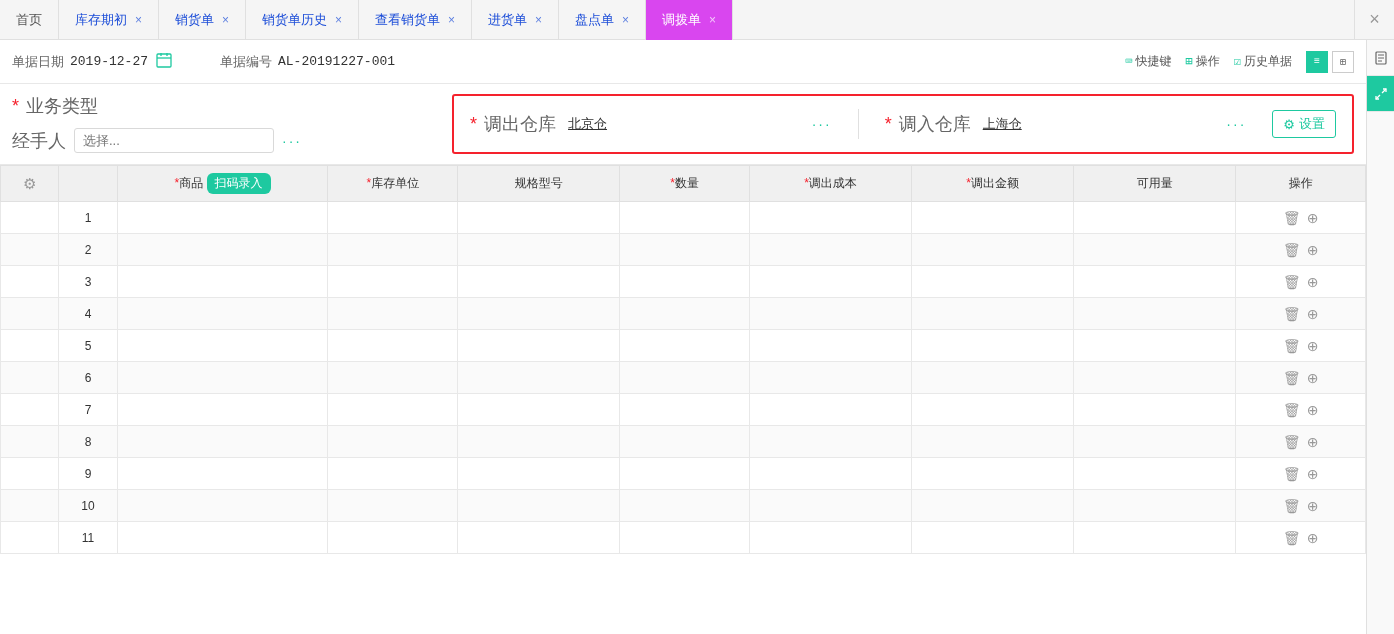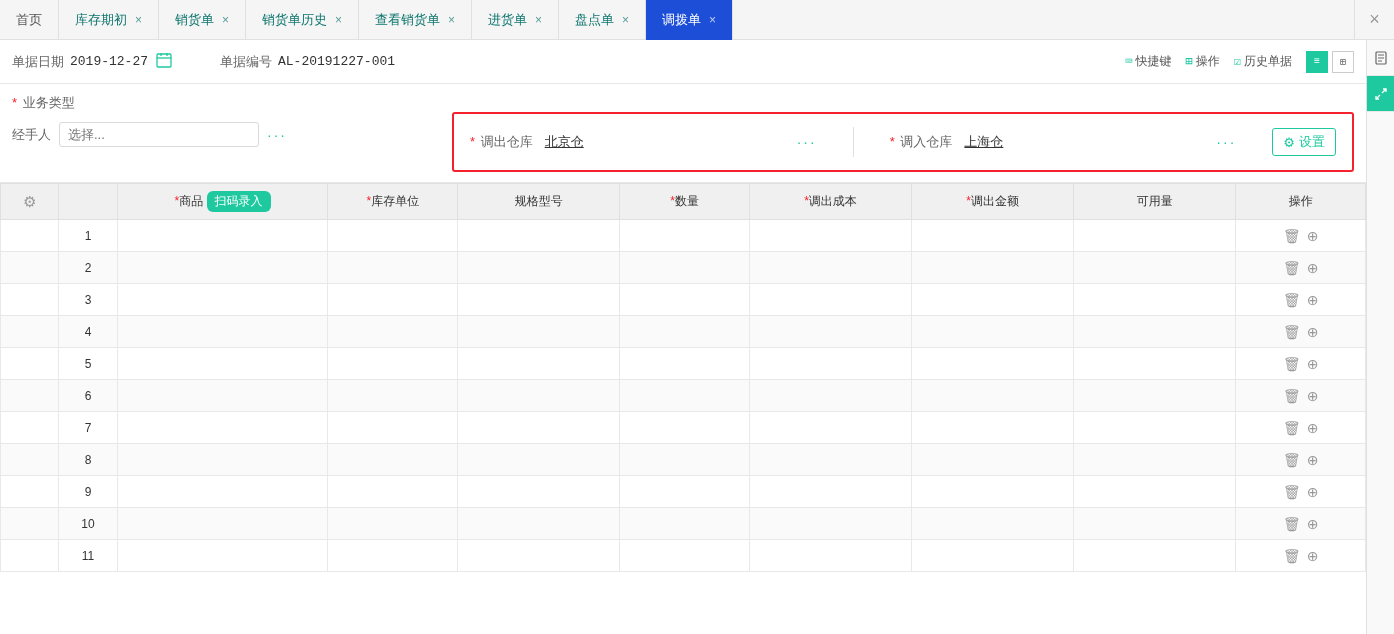--- a/index.html
+++ b/index.html
@@ -6,25 +6,25 @@
     body { font-family: 'Microsoft YaHei', Arial, sans-serif; font-size: 13px; color: #333; background: #fff; width: 1394px; height: 634px; overflow: hidden; }
     
     
     .tab-bar {
       display: flex; align-items: center; height: 40px;
       border-bottom: 1px solid #e0e0e0; background: #f5f5f5;
       padding: 0 0 0 0;
     }
     .tab {
       display: flex; align-items: center; padding: 0 16px; height: 40px;
-      cursor: pointer; font-size: 13px; color: #0f766e;
+      cursor: pointer; font-size: 13px; color: #1d4ed8;
       border-right: 1px solid #e0e0e0; white-space: nowrap;
     }
     .tab.active {
-      background: #1d4ed8; color: #fff; font-weight: 500;
+      background: #d946ef; color: #fff; font-weight: 500;
     }
     .tab .close-btn {
       margin-left: 8px; cursor: pointer; font-size: 12px; opacity: 0.7;
     }
     .tab-home { padding: 0 16px; height: 40px; display: flex; align-items: center; border-right: 1px solid #e0e0e0; color: #555; cursor: pointer; }
     
     
     .global-close {
       margin-left: auto; width: 40px; height: 40px; display: flex; align-items: center; justify-content: center;
       cursor: pointer; font-size: 18px; color: #999; border-left: 1px solid #e0e0e0;
@@ -46,35 +46,35 @@
     .layout-btn { width: 22px; height: 22px; border: 1px solid #ccc; cursor: pointer; display: flex; align-items: center; justify-content: center; font-size: 10px; color: #666; }
     .layout-btn.active { background: #1ec9a0; color: #fff; border-color: #1ec9a0; }
 
     
     .form-area {
       display: flex; align-items: flex-start; padding: 10px 12px; gap: 20px;
       border-bottom: 1px solid #e8e8e8;
     }
     .form-left { display: flex; flex-direction: column; gap: 10px; min-width: 420px; }
     .form-row { display: flex; align-items: center; gap: 8px; }
-    .form-label { color: #666; white-space: nowrap; font-size: 13px; }
+    .form-label { color: #666; white-space: nowrap; font-size: 18px; }
     .required-star { color: #f5222d; margin-right: 2px; }
     .form-select {
       display: flex; align-items: center; border: 1px solid #d9d9d9;
       border-radius: 3px; padding: 4px 8px; min-width: 200px; cursor: pointer;
       font-size: 13px; color: #333; background: #fff; gap: 60px;
     }
     .form-select .arrow { color: #999; font-size: 10px; }
     .form-input-plain { font-size: 13px; color: #333; padding: 4px 8px; border: 1px solid transparent; }
     .form-dots { color: #1ec9a0; cursor: pointer; font-size: 14px; letter-spacing: 2px; }
 
     
     .warehouse-panel {
       flex: 1; border: 2px solid #f5222d; border-radius: 3px; padding: 10px 16px;
-      display: flex; align-items: center; gap: 36px; min-height: 60px; margin-top: 18px;
+      display: flex; align-items: center; gap: 26px; min-height: 60px;
     }
     .warehouse-group { display: flex; align-items: center; gap: 8px; flex: 1; }
     .warehouse-value { color: #333; font-size: 13px; margin-left: 4px; text-decoration: underline; }
     .warehouse-sep { width: 1px; height: 30px; background: #e0e0e0; }
     
     
     .settings-btn {
       display: flex; align-items: center; gap: 4px; border: 1px solid #1ec9a0;
       color: #1ec9a0; padding: 4px 10px; border-radius: 3px; cursor: pointer; font-size: 13px;
       margin-left: auto;

